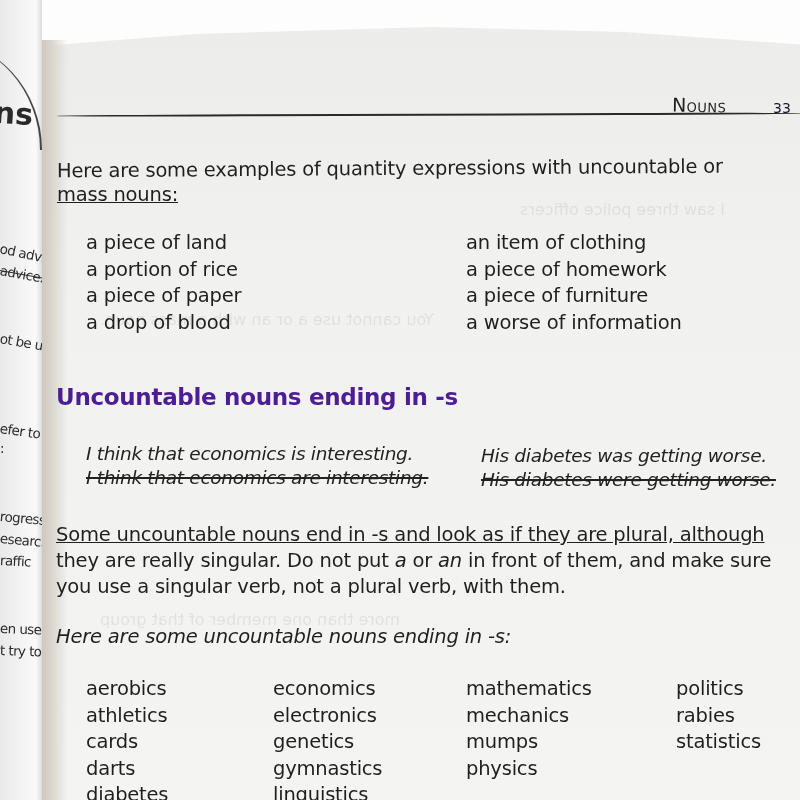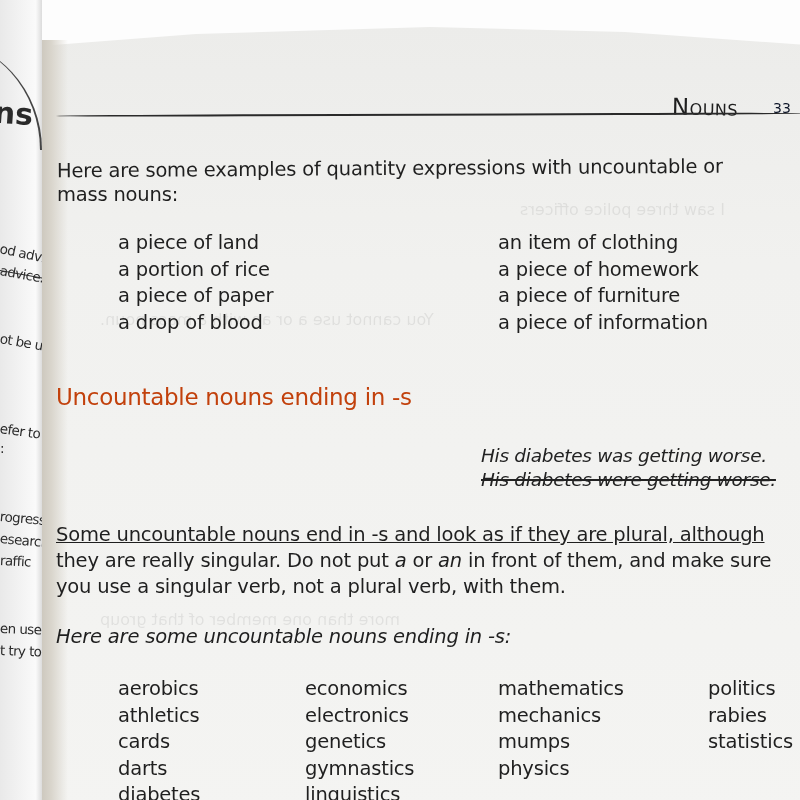--- a/index.html
+++ b/index.html
@@ -86,21 +86,21 @@
       top: 0;
       width: 800px;
       height: 800px;
       z-index: 3;
       color: #1f1f1f;
     }
     .running-head {
       position: absolute;
       left: 672px;
       top: 94px;
-      font-size: 23px;
+      font-size: 19px;
       letter-spacing: 0.5px;
       color: #1f1f1f;
       font-variant: small-caps;
       transform: rotate(1deg);
     }
     .page-number {
       position: absolute;
       left: 773px;
       top: 100px;
       font-size: 14px;
@@ -125,28 +125,28 @@
       letter-spacing: -0.2px;
       white-space: nowrap;
     }
     .list-col {
       position: absolute;
       font-size: 19.5px;
       line-height: 26.5px;
       color: #1f1f1f;
       letter-spacing: -0.2px;
     }
-    .list-col div { white-space: nowrap; margin-left: 32px; }
+    .list-col div { white-space: nowrap; }
     .section-heading {
       position: absolute;
       left: 56px;
       top: 384px;
       font-size: 23px;
-      font-weight: normal;
-      color: #c2410c;
+      font-weight: bold;
+      color: #4c1d95;
       letter-spacing: -0.3px;
       white-space: nowrap;
     }
     .example {
       position: absolute;
       font-size: 18.5px;
       font-style: italic;
       line-height: 24px;
       color: #222;
       letter-spacing: -0.3px;
@@ -192,37 +192,41 @@
   <div class="ghost" style="left:100px;top:310px;">You cannot use a or an with a mass noun.</div>
   <div class="ghost" style="left:100px;top:610px;">more than one member of that group</div>
 
   <div class="content">
 
     <div class="running-head">Nouns</div>
     <div class="page-number">33</div>
     <div class="rule"></div>
 
     <div class="para" style="left:57px;top:156px;transform:rotate(-0.4deg);">Here are some examples of quantity expressions with uncountable or</div>
-    <div class="para" style="left:57px;top:182px;">mass nouns:</div>
+    <div class="para" style="left:57px;top:182px;text-decoration:underline;">mass nouns:</div>
 
     <div class="list-col" style="left:86px;top:230px;">
       <div>a piece of land</div>
       <div>a portion of rice</div>
       <div>a piece of paper</div>
       <div>a drop of blood</div>
     </div>
     <div class="list-col" style="left:466px;top:230px;">
       <div>an item of clothing</div>
       <div>a piece of homework</div>
       <div>a piece of furniture</div>
-      <div>a piece of information</div>
+      <div>a worse of information</div>
     </div>
 
     <div class="section-heading">Uncountable nouns ending in -s</div>
 
+    <div class="example" style="left:86px;top:442px;">
+      <div>I think that economics is interesting.</div>
+      <div class="wrong">I think that economics are interesting.</div>
+    </div>
     <div class="example" style="left:481px;top:444px;">
       <div>His diabetes was getting worse.</div>
       <div class="wrong">His diabetes were getting worse.</div>
     </div>
 
     <div class="para" style="left:56px;top:522px;text-decoration:underline;">Some uncountable nouns end in -s and look as if they are plural, although</div>
     <div class="para" style="left:56px;top:548px;"><span>they are really singular. Do not put </span><em>a</em><span> or </span><em>an</em><span> in front of them, and make sure</span></div>
     <div class="para" style="left:56px;top:574px;">you use a singular verb, not a plural verb, with them.</div>
 
     <div class="para" style="left:56px;top:624px;font-style:italic;">Here are some uncountable nouns ending in -s:</div>

